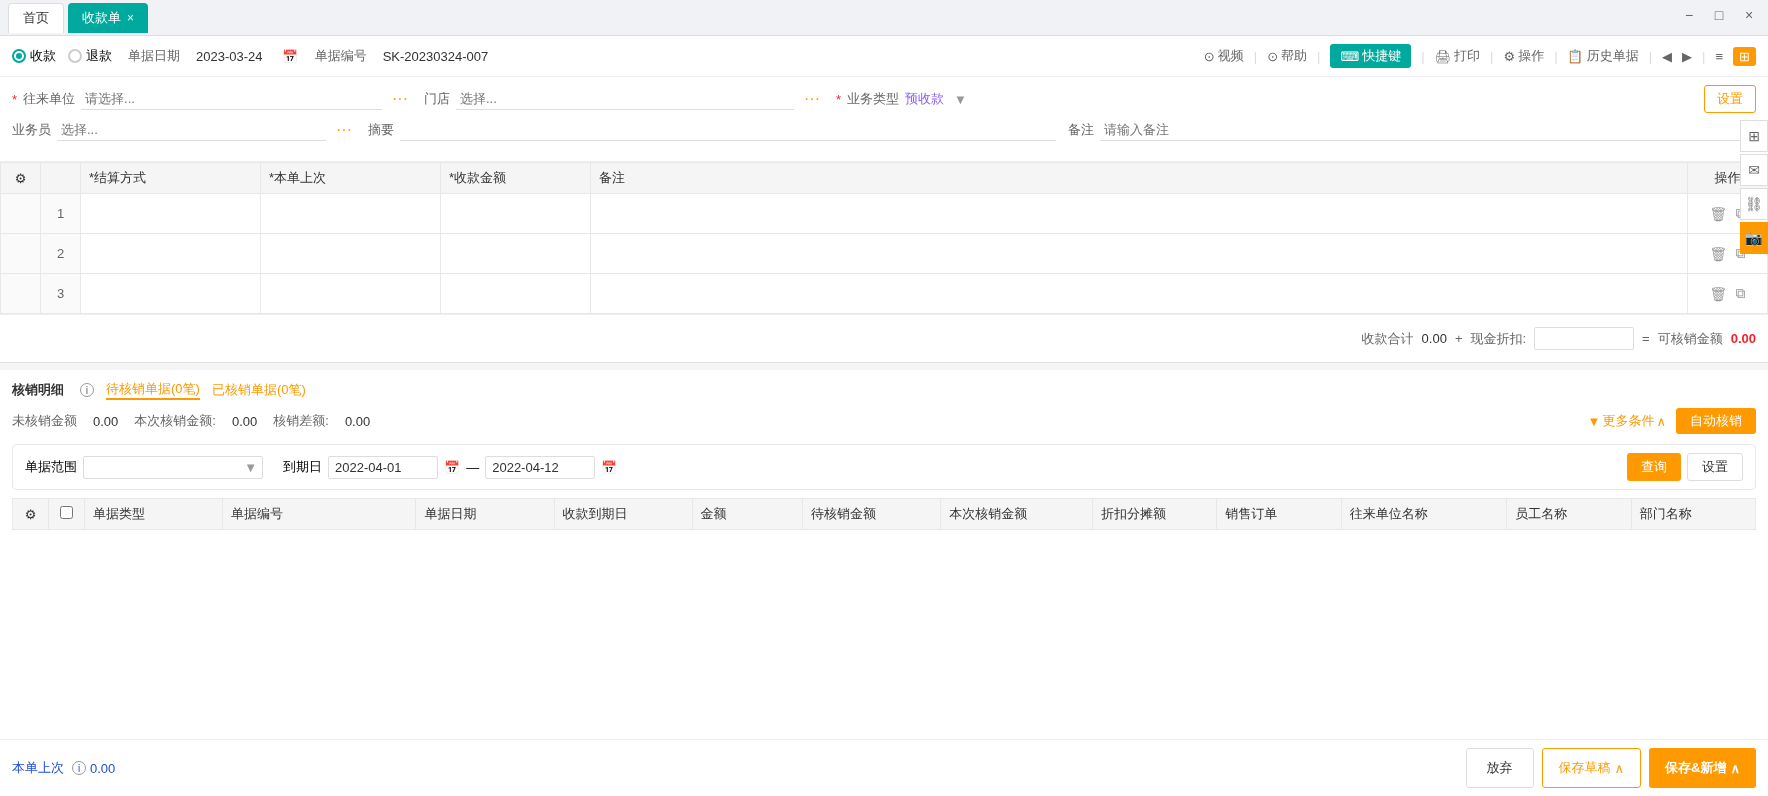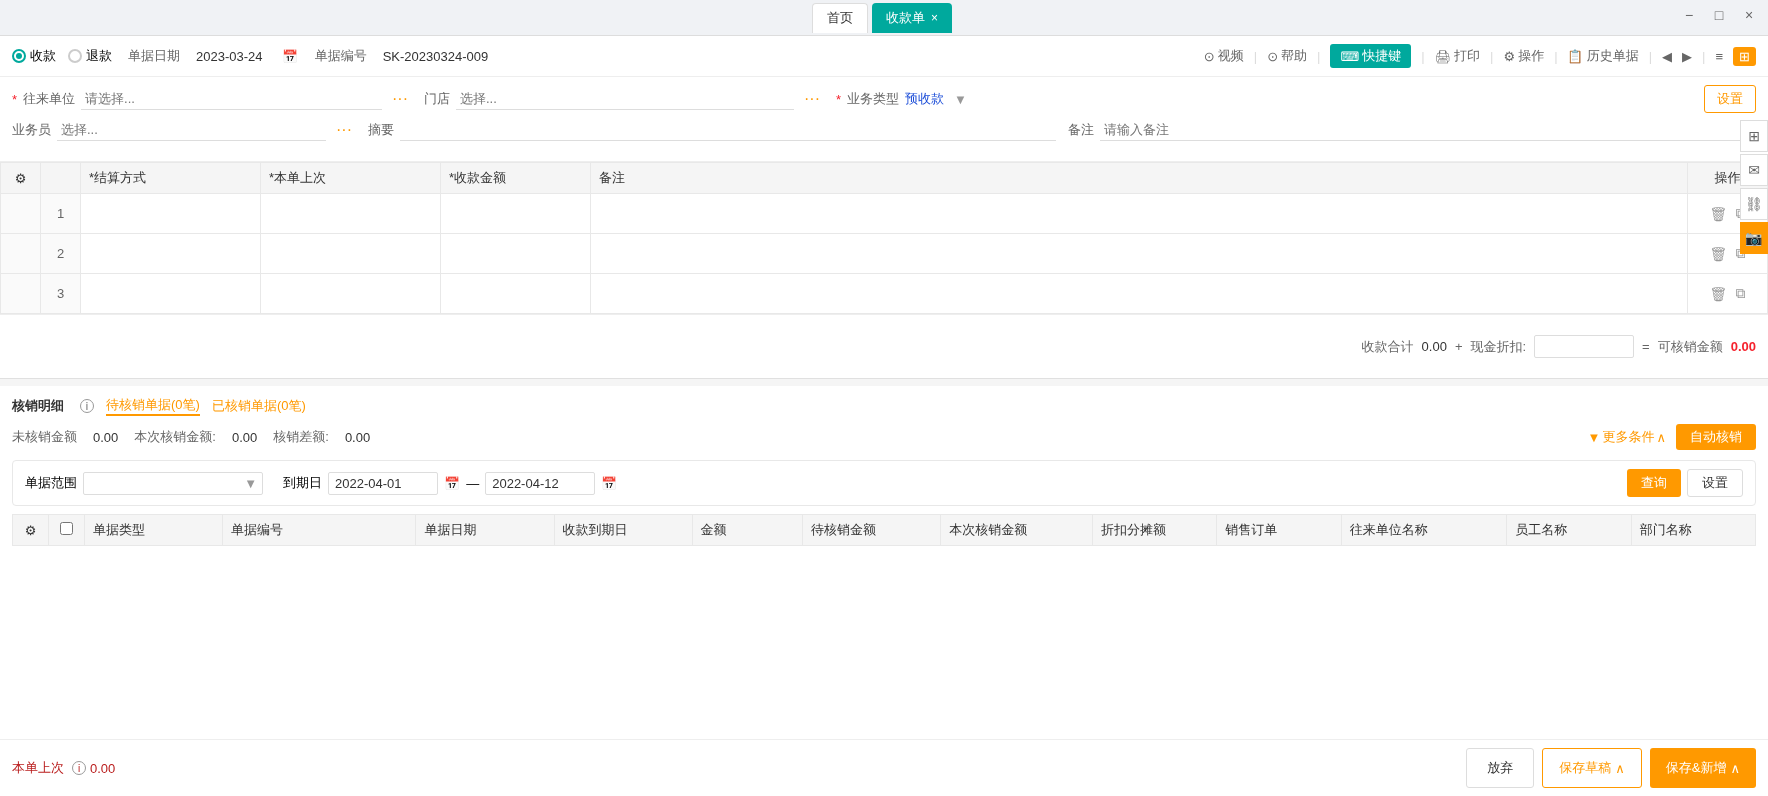--- a/index.html
+++ b/index.html
@@ -3,21 +3,20 @@
   <meta charset="utf-8">
   <style>
     * { box-sizing: border-box; margin: 0; padding: 0; font-family: 'Microsoft YaHei', Arial, sans-serif; font-size: 13px; }
     body { background: #f0f2f5; width: 1768px; min-height: 796px; overflow: hidden; }
 
     
     .tab-bar {
       display: flex; align-items: center; background: #f0f2f5;
       height: 36px; padding: 12px 8px; border-bottom: 1px solid #ddd;
       position: relative;
-      justify-content: center;
     }
     .tab-home {
       background: #fff; color: #333; padding: 0 14px; height: 30px;
       display: flex; align-items: center; border-radius: 4px 4px 0 0;
       border: 1px solid #ddd; border-bottom: none; margin-right: 4px; cursor: pointer;
     }
     .tab-active {
       background: #00a99d; color: #fff; padding: 0 14px; height: 30px;
       display: flex; align-items: center; border-radius: 4px 4px 0 0;
       margin-right: 4px; cursor: pointer;
@@ -54,21 +53,21 @@
     .form-section { padding: 8px 12px; border-bottom: 1px solid #eee; flex-shrink: 0; }
     .form-row { display: flex; align-items: center; gap: 12px; margin-bottom: 6px; }
     .form-row:last-child { margin-bottom: 12px; }
     .form-field { display: flex; align-items: center; gap: 6px; flex: 1; }
     .required-star { color: #f5222d; }
     .form-input {
       flex: 1; border: none; border-bottom: 1px solid #ddd; padding: 3px 4px;
       color: #999; outline: none; background: transparent;
     }
     .more-btn { color: #f90; font-size: 16px; cursor: pointer; padding: 0 4px; }
-    .select-value { color: #1d4ed8; }
+    .select-value { color: #8b5cf6; }
     .select-arrow { color: #999; cursor: pointer; margin-left: 4px; }
 
     
     .table-section { flex: 0 0 auto; overflow: hidden; }
     .data-table { width: 100%; border-collapse: collapse; }
     .data-table th {
       background: #f5f5f5; border: 1px solid #e8e8e8;
       padding: 6px 8px; text-align: left; color: #333; font-weight: normal;
     }
     .data-table td {
@@ -77,21 +76,21 @@
     }
     .data-table td.row-num { text-align: center; width: 40px; color: #666; background: #fafafa; }
     .data-table th.col-settings { width: 40px; text-align: center; }
     .data-table th.col-actions { width: 80px; text-align: center; }
     .action-icons { display: flex; align-items: center; justify-content: center; gap: 8px; }
     .action-icon { color: #999; cursor: pointer; font-size: 14px; }
 
     
     .summary-row {
       display: flex; align-items: center; justify-content: flex-end;
-      padding: 20px 12px; gap: 8px; border-top: 1px solid #eee;
+      padding: 12px 12px; gap: 8px; border-top: 1px solid #eee;
       flex-shrink: 0;
     }
     .summary-label { color: #666; }
     .summary-value { color: #333; font-weight: 500; }
     .summary-orange { color: #f5222d; font-weight: bold; }
     .discount-input {
       border: 1px solid #ddd; padding: 3px 6px; width: 100px;
       outline: none; border-radius: 2px;
     }
 
@@ -122,32 +121,32 @@
     }
     .lower-table th.col-check { width: 36px; text-align: center; }
     .lower-table th.col-settings { width: 36px; text-align: center; }
 
     
     .bottom-bar {
       margin-top: auto; display: flex; align-items: center; padding: 8px 12px;
       border-top: 1px solid #eee; background: #fff; flex-shrink: 0;
     }
     .bottom-info { color: #666; display: flex; align-items: center; gap: 4px; }
-    .bottom-info span { color: #b91c1c; font-weight: 500; }
+    .bottom-info span { color: #1d4ed8; font-weight: 500; }
     .bottom-btns { margin-left: auto; display: flex; gap: 8px; }
     .btn-discard { background: #fff; color: #333; border: 1px solid #ddd; padding: 10px 20px; border-radius: 3px; cursor: pointer; }
     .btn-save-draft {
       background: #fff; color: #f90; border: 1px solid #f90;
       padding: 6px 16px; border-radius: 3px; cursor: pointer;
       display: flex; align-items: center; gap: 4px;
     }
     .btn-save-new {
       background: #f90; color: #fff; border: none;
       padding: 6px 16px; border-radius: 3px; cursor: pointer;
-      display: flex; align-items: center; gap: 4px;
+      display: flex; align-items: center; gap: 4px; font-weight: bold;
     }
 
     
     .right-panel {
       position: fixed; right: 0; top: 120px;
       display: flex; flex-direction: column; gap: 2px;
     }
     .right-panel-btn {
       width: 28px; height: 32px; background: #fff; border: 1px solid #ddd;
       display: flex; align-items: center; justify-content: center;
@@ -189,21 +188,21 @@
       </div>
       <div class="radio-item">
         <div class="radio-dot inactive"></div>
         <span>退款</span>
       </div>
     </div>
     <span class="field-label">单据日期</span>
     <span class="field-value">2023-03-24</span>
     <span class="calendar-icon">📅</span>
     <span class="field-label">单据编号</span>
-    <span class="field-value">SK-20230324-009</span>
+    <span class="field-value">SK-20230324-007</span>
 
     <div class="toolbar-right">
       <div class="toolbar-link">
         <span>⊙</span>
         <span>视频</span>
       </div>
       <span class="toolbar-sep">|</span>
       <div class="toolbar-link">
         <span>⊙</span>
         <span>帮助</span>

